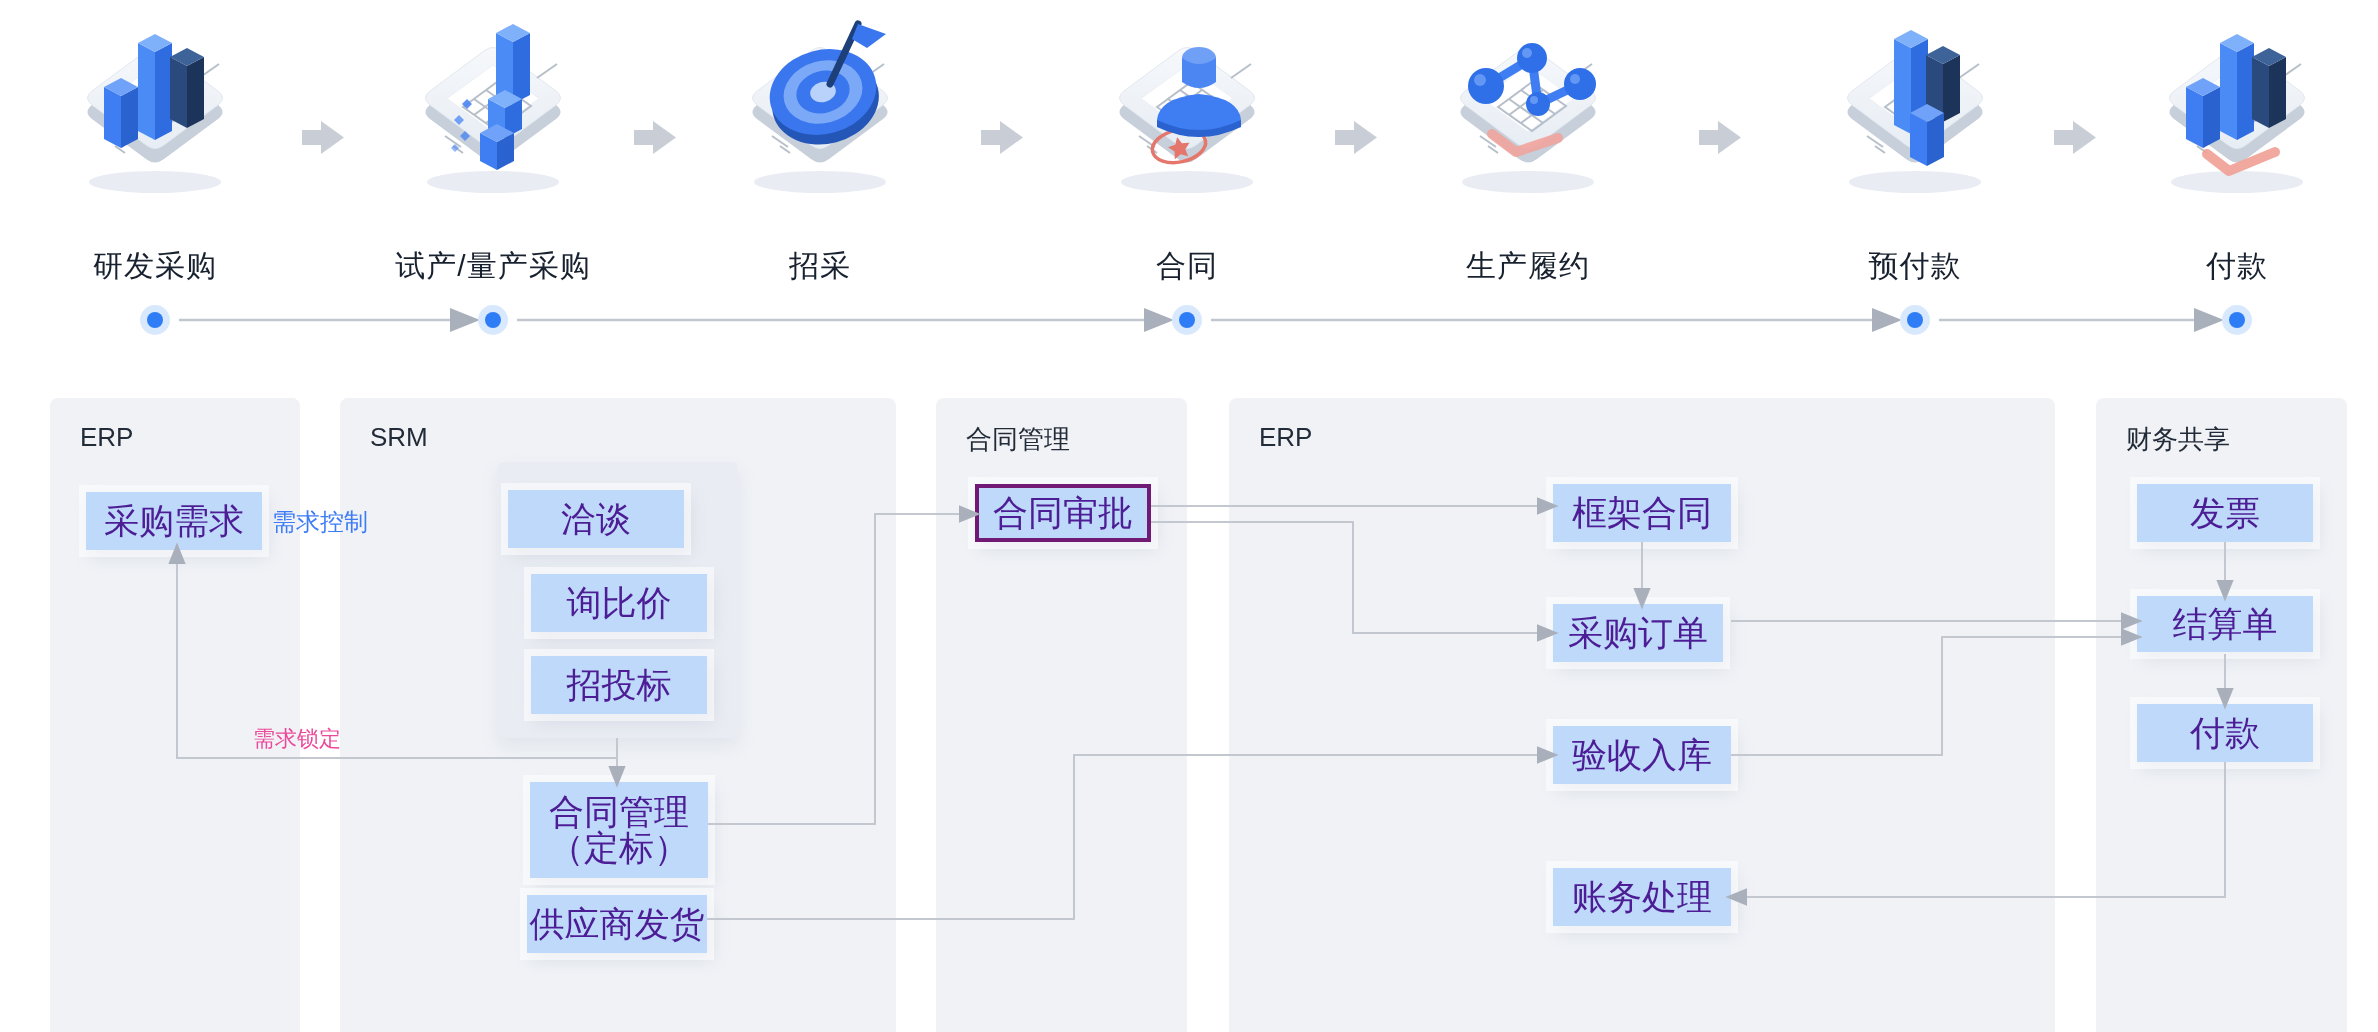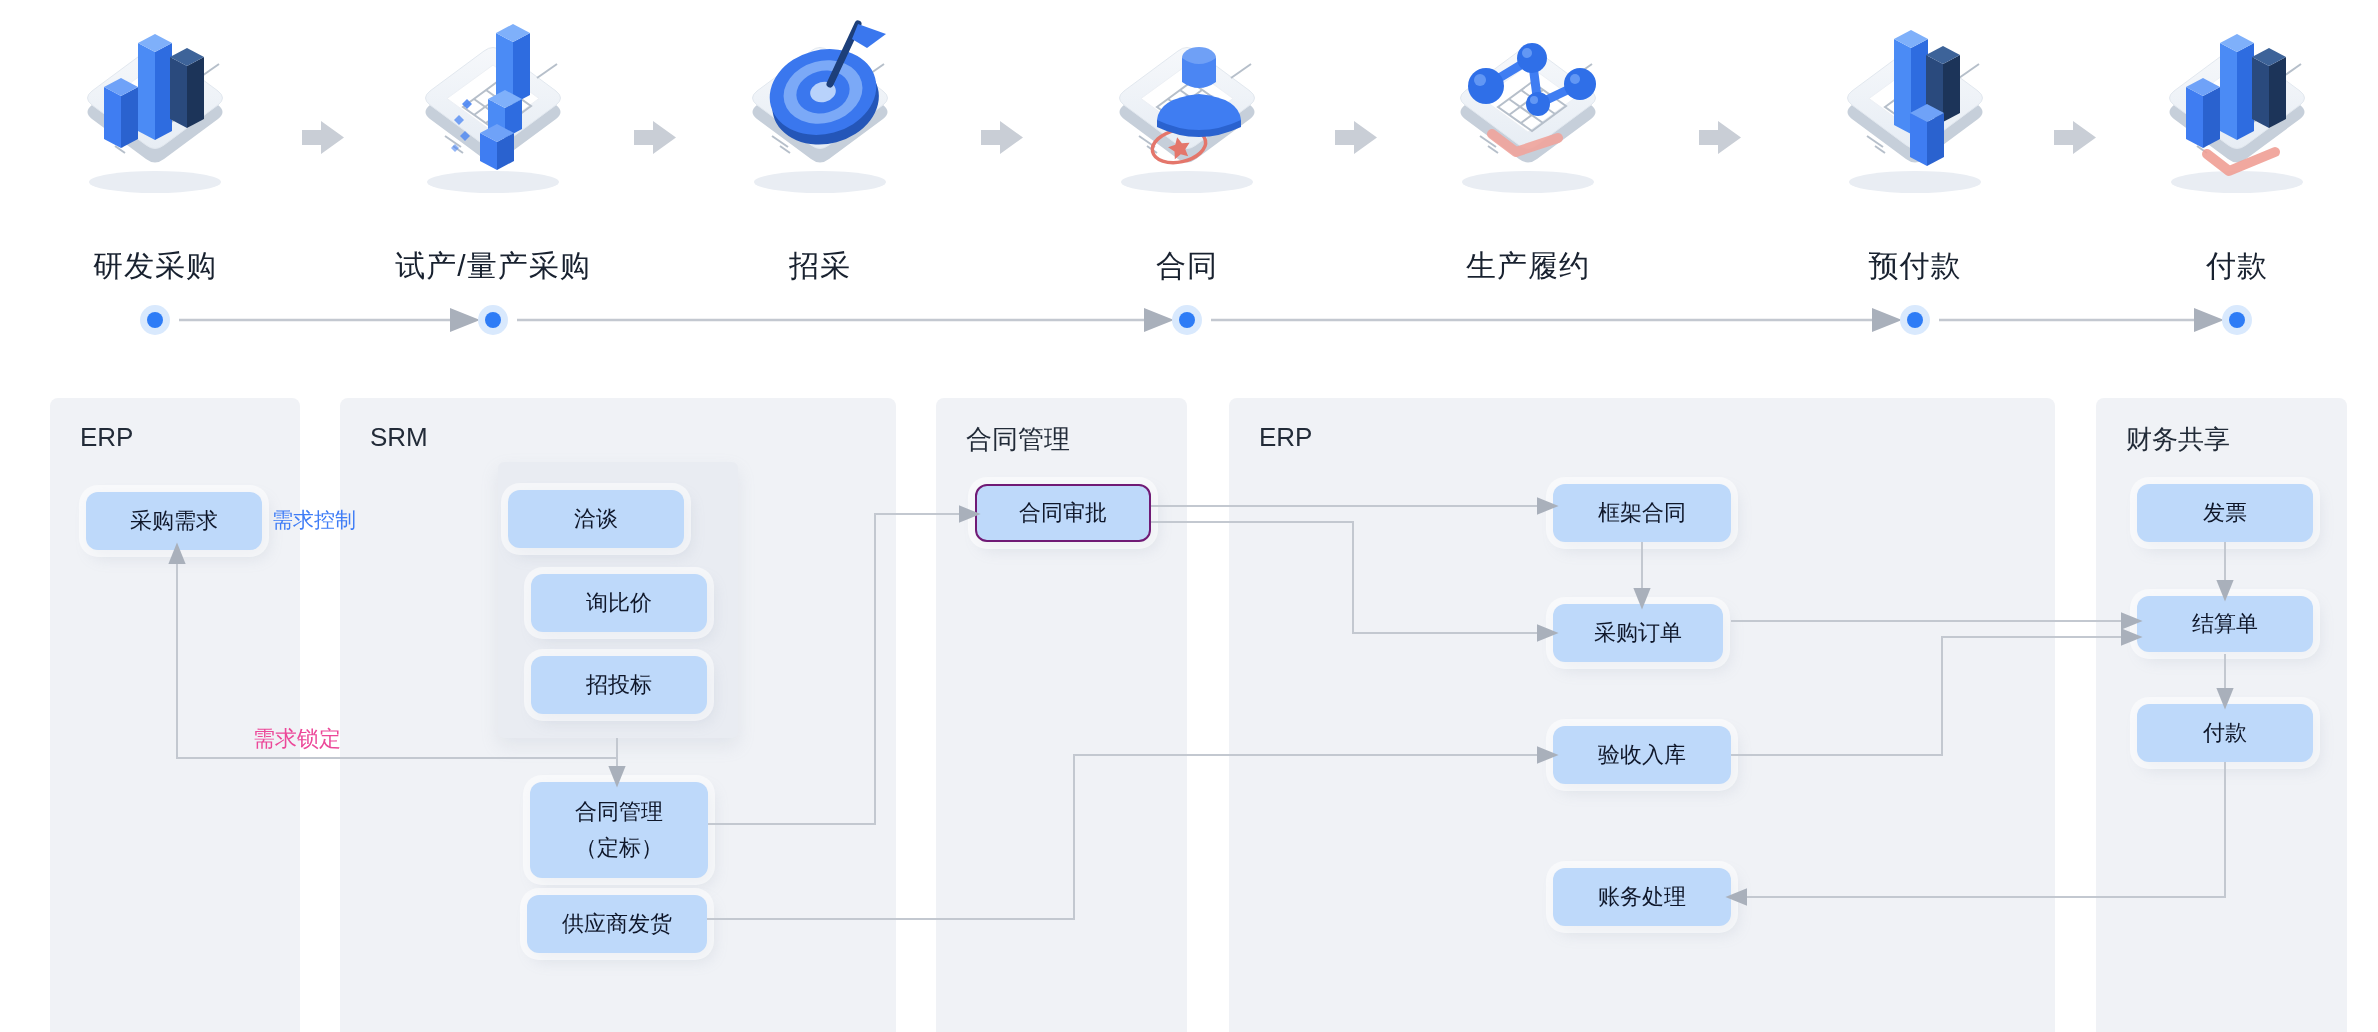--- a/index.html
+++ b/index.html
@@ -14,29 +14,29 @@
 
   .timeline-svg{position:absolute;left:0;top:292px;width:2378px;height:56px}
 
   
   .lane{position:absolute;top:398px;height:780px;background:#f0f2f6;border-radius:8px}
   .lane-label{position:absolute;left:30px;top:24px;font-size:26px;font-weight:500;color:#222b38}
   .panel{position:absolute;left:498px;top:462px;width:240px;height:276px;
        background:#e9ecf2;border-radius:6px;box-shadow:0 8px 18px rgba(150,160,180,.16)}
 
   
-  .node{position:absolute;background:#bed9fa;border-radius:12px;color:#0f172a;
-       font-size:22px;display:flex;align-items:center;justify-content:center;
+  .node{position:absolute;background:#bed9fa;border-radius:0;color:#4c1d95;
+       font-size:35px;display:flex;align-items:center;justify-content:center;
        box-sizing:border-box;text-align:center;
        box-shadow:0 0 0 7px rgba(255,255,255,.55),5px 7px 16px rgba(141,157,178,.22)}
-  .node.hl{border:2px solid #701a75}
+  .node.hl{border:4px solid #701a75}
   .node .l2{line-height:36px}
 
   .anno{position:absolute;white-space:nowrap}
-  .anno-blue{color:#3e7cf6;font-size:21px}
+  .anno-blue{color:#3e7cf6;font-size:24px}
   .anno-dark{color:#ec4899;font-size:22px}
 
   .connectors{position:absolute;left:0;top:0;width:2378px;height:1032px;pointer-events:none}
 </style>
 </head>
 <body>
 
 <svg width="0" height="0" style="position:absolute" aria-hidden="true">
   <defs>
     <linearGradient id="gTab" x1="0" y1="0" x2="0" y2="1">

